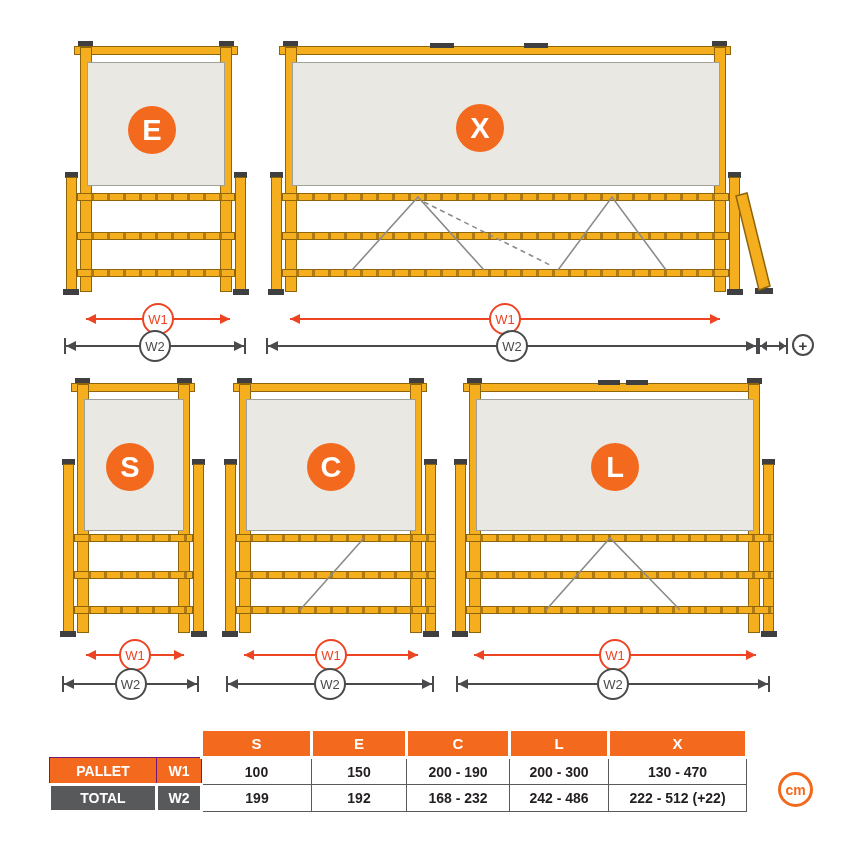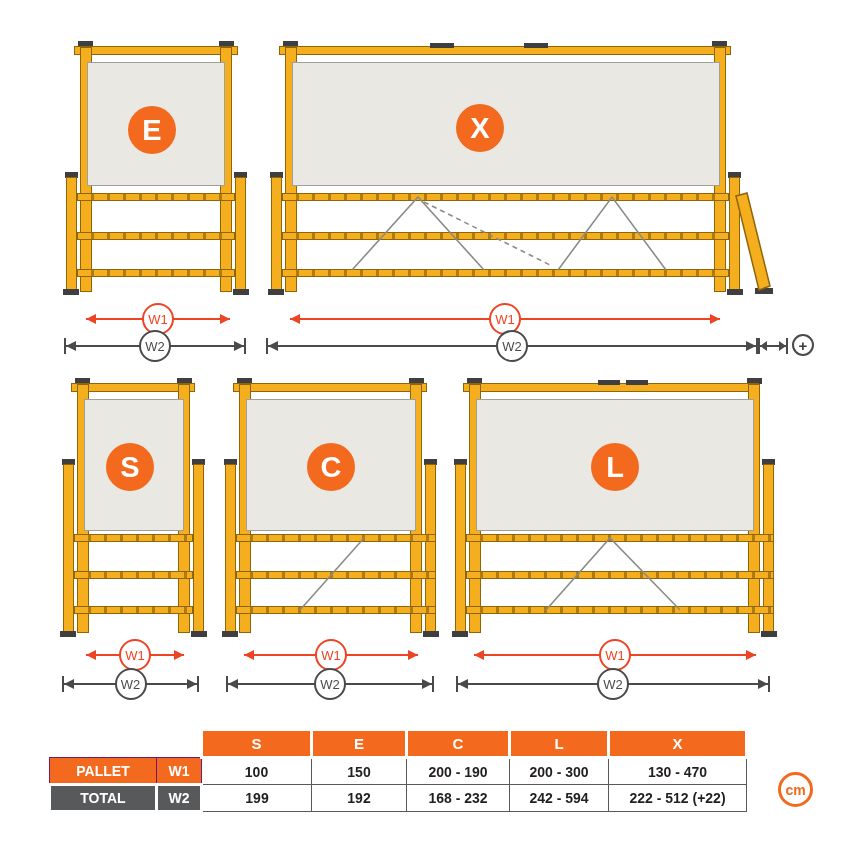--- a/index.html
+++ b/index.html
@@ -255,19 +255,19 @@
     <td class="val">200 - 190</td>
     <td class="val">200 - 300</td>
     <td class="val">130 - 470</td>
   </tr>
   <tr>
     <th class="lab-d">TOTAL</th>
     <th class="lab-d">W2</th>
     <td class="val">199</td>
     <td class="val">192</td>
     <td class="val">168 - 232</td>
-    <td class="val">242 - 594</td>
+    <td class="val">242 - 486</td>
     <td class="val">222 - 512 (+22)</td>
   </tr>
   </tbody>
 </table>
 
 <div class="round-icon" id="cm-circle">cm</div>
 
 </body></html>

